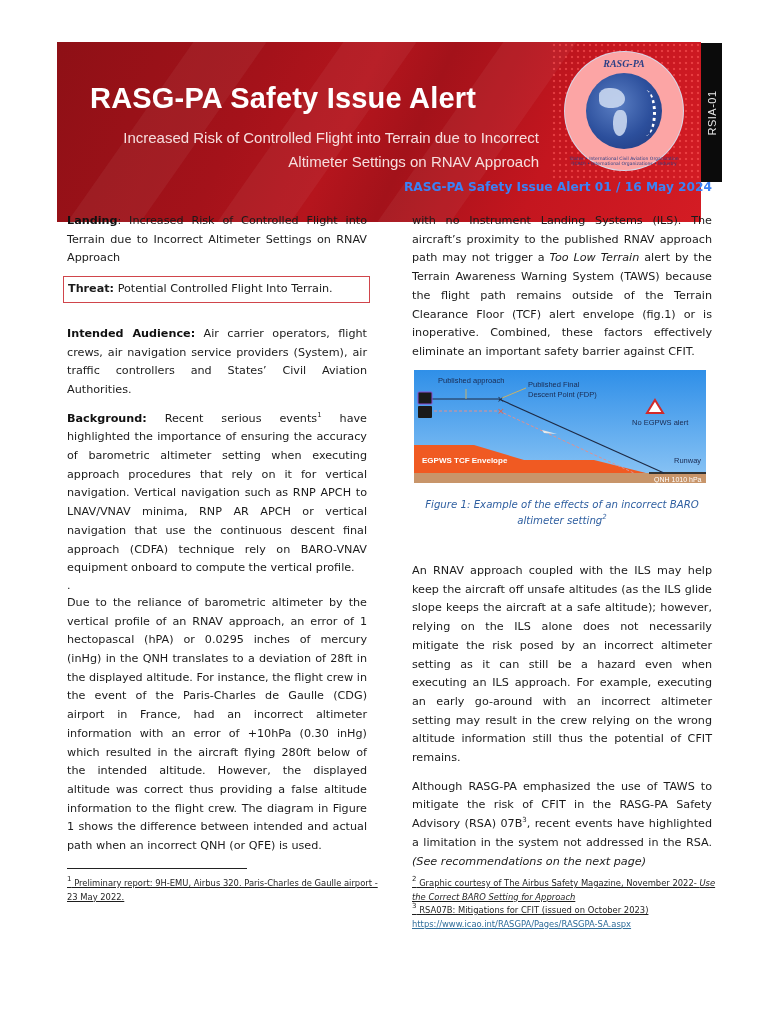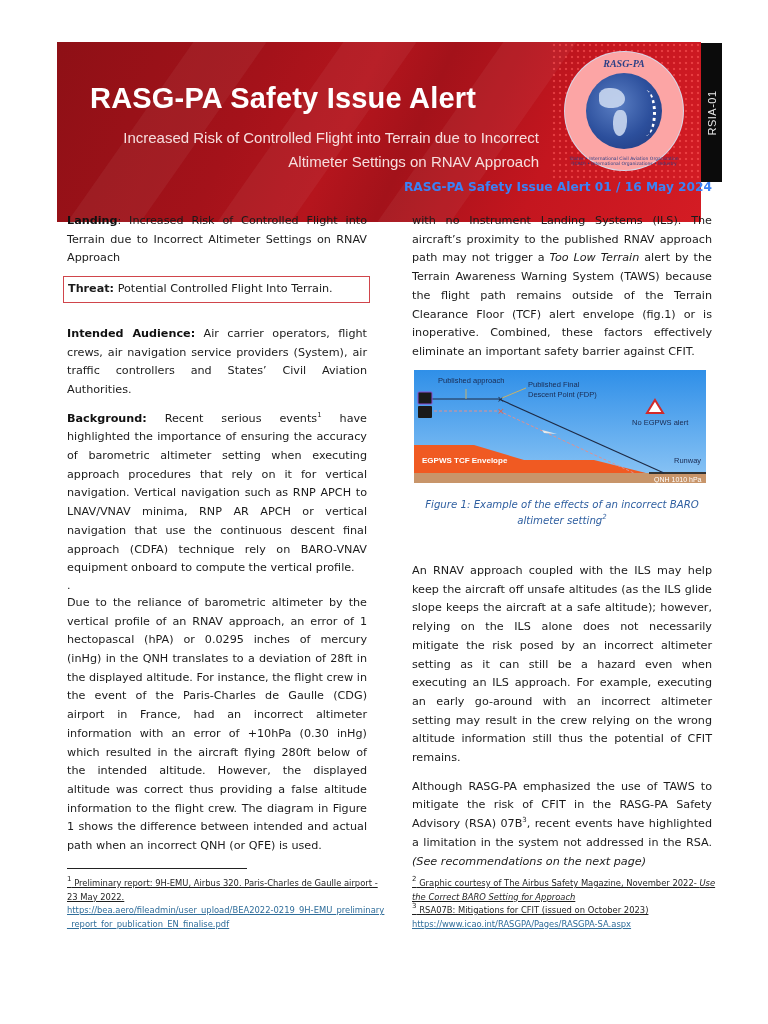--- a/index.html
+++ b/index.html
@@ -148,19 +148,18 @@
 
 <div class="col" style="left:412px; top:540px; width:300px;margin-top:22px;">
   <p class="p">An RNAV approach coupled with the ILS may help keep the aircraft off unsafe altitudes (as the ILS glide slope keeps the aircraft at a safe altitude); however, relying on the ILS alone does not necessarily mitigate the risk posed by an incorrect altimeter setting as it can still be a hazard even when executing an ILS approach. For example, executing an early go-around with an incorrect altimeter setting may result in the crew relying on the wrong altitude information still thus the potential of CFIT remains.</p>
   <div class="gap"></div>
   <p class="p"><span>Although RASG-PA emphasized the use of TAWS to mitigate the risk of CFIT in the RASG-PA Safety Advisory (RSA) 07B</span><sup>3</sup><span>, recent events have highlighted a limitation in the system not addressed in the RSA. </span><i>(See recommendations on the next page)</i></p>
 </div>
 
 <div class="fn-rule"></div>
 <div class="footnote fn-left">
   <sup>1</sup><span> Preliminary report: 9H-EMU, Airbus 320. Paris-Charles de Gaulle airport - 23 May 2022.</span><br>
-  <a class="fn-link" style="word-break:break-all;">https://bea.aero/fileadmin/user_upload/BEA2022-0219_9H-EMU_preliminary_report_for_publication_EN_finalise.pdf</a>
 </div>
 <div class="footnote fn-right">
   <sup>2</sup><span> Graphic courtesy of The Airbus Safety Magazine, November 2022- </span><i>Use the Correct BARO Setting for Approach</i><br>
   <sup>3</sup><span> RSA07B: Mitigations for CFIT (issued on October 2023)</span><br>
   <a class="fn-link">https://www.icao.int/RASGPA/Pages/RASGPA-SA.aspx</a>
 </div>
 
 </body></html>

